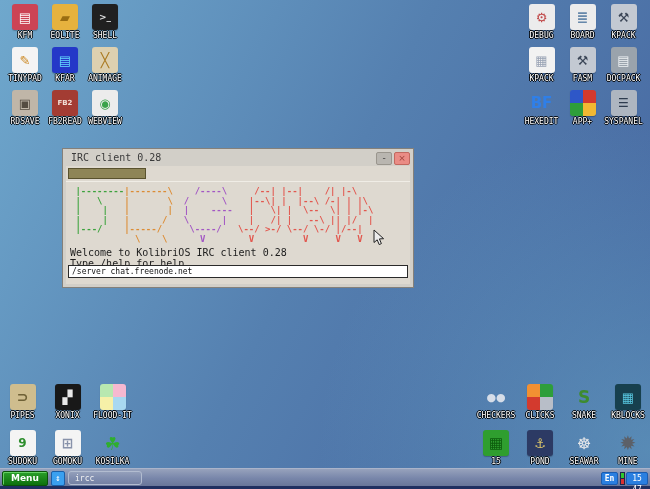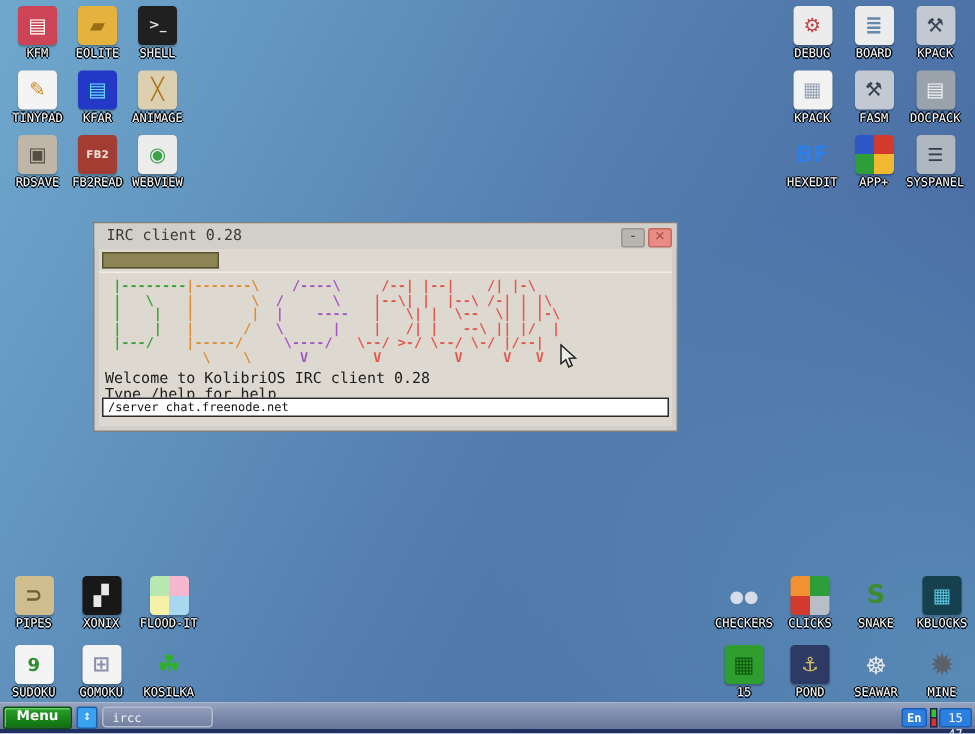--- a/index.html
+++ b/index.html
@@ -22,21 +22,21 @@
     font-family:"DejaVu Sans", sans-serif;font-size:13px;font-weight:bold;
     box-shadow:0 1px 1px rgba(0,0,0,.25);
   }
   .icon-tile.bare{box-shadow:none;background:none;}
   .icon-label{
     margin-top:2px;font-size:8px;line-height:8px;color:#fff;white-space:nowrap;
     text-shadow:-1px 0 #000,1px 0 #000,0 -1px #000,0 1px #000;
   }
   
   .window{
-    position:absolute;left:62px;top:148px;width:390px;height:140px;
+    position:absolute;left:62px;top:148px;width:352px;height:140px;
     background:#d2cfc8;border:1px solid #84807a;box-sizing:border-box;
   }
   .titlebar{position:absolute;left:0;right:0;top:0;height:17px;background:#d2cfc8;}
   .title-text{position:absolute;left:8px;top:0;line-height:17px;font-size:10px;color:#3a3a3a;}
   .winbtn{
     position:absolute;top:3px;width:14px;height:11px;border-radius:2px;
     font-size:9px;line-height:10px;text-align:center;font-family:"DejaVu Sans",sans-serif;
   }
   .btn-min{right:21px;background:#b9b6b0;color:#3c3c3c;border:1px solid #9a968e;}
   .btn-close{right:3px;background:#ea8c85;color:#a2453d;border:1px solid #c2685f;}

